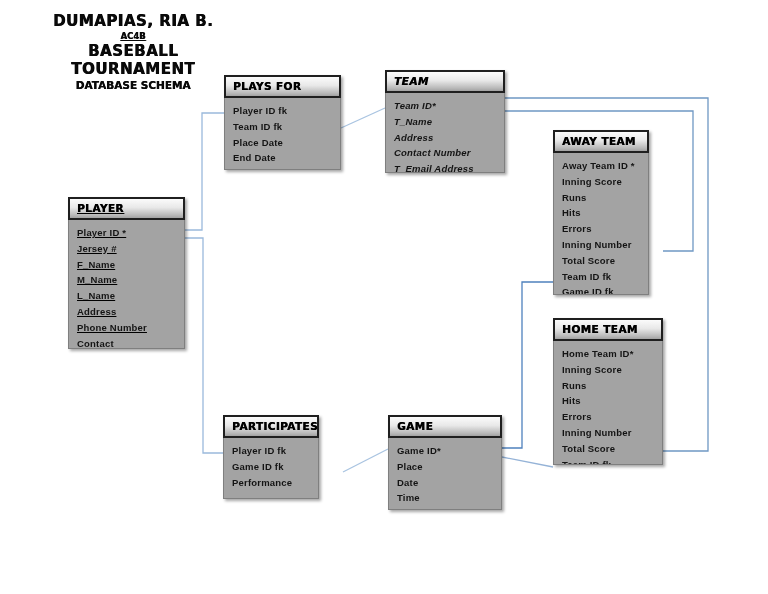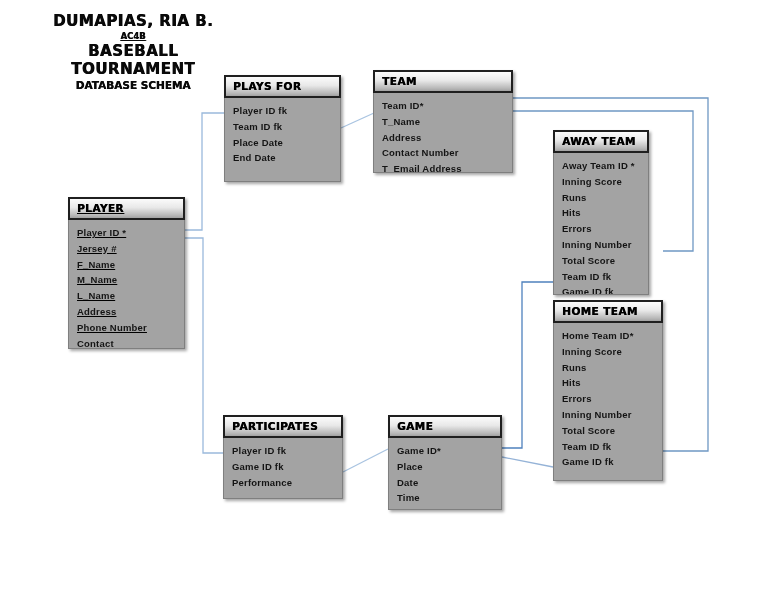--- a/index.html
+++ b/index.html
@@ -67,30 +67,30 @@
       <polyline points="185,238 203,238 203,453 223,453" fill="none" stroke="#9ab9dc" stroke-width="1.3"></polyline>
       <polyline points="341,128 385,108" fill="none" stroke="#a9c4e1" stroke-width="1.3"></polyline>
       <polyline points="343,472 388,449" fill="none" stroke="#a9c4e1" stroke-width="1.3"></polyline>
       <polyline points="502,448 522,448 522,282 553,282" fill="none" stroke="#4f81bd" stroke-width="1.3"></polyline>
       <polyline points="502,457 553,467" fill="none" stroke="#95b3d7" stroke-width="1.3"></polyline>
       <polyline points="505,111 693,111 693,251 663,251" fill="none" stroke="#6f98c4" stroke-width="1.3"></polyline>
       <polyline points="505,98 708,98 708,451 663,451" fill="none" stroke="#6f98c4" stroke-width="1.3"></polyline>
     </svg>
 
   <div>
-      <div class="entity" style="left: 224px; top: 75px; width: 117px; height: 107px;">
+      <div class="entity" style="left: 224px; top: 75px; width: 117px; height: 95px;">
         <div class="ehead">PLAYS FOR</div>
         <div class="ebody">
           <div class="erow">Player ID fk</div>
           <div class="erow">Team ID fk</div>
           <div class="erow">Place Date</div>
           <div class="erow">End Date</div>
         </div>
       </div>
-      <div class="entity" style="left: 373px; top: 70px; width: 140px; height: 103px;">
+      <div class="entity" style="left: 385px; top: 70px; width: 120px; height: 103px; font-style: italic;">
         <div class="ehead">TEAM</div>
         <div class="ebody">
           <div class="erow">Team ID*</div>
           <div class="erow">T_Name</div>
           <div class="erow">Address</div>
           <div class="erow">Contact Number</div>
           <div class="erow">T_Email Address</div>
         </div>
       </div>
       <div class="entity" style="left: 553px; top: 130px; width: 96px; height: 165px;">
@@ -113,35 +113,35 @@
           <div class="erow">Player ID *</div>
           <div class="erow">Jersey #</div>
           <div class="erow">F_Name</div>
           <div class="erow">M_Name</div>
           <div class="erow">L_Name</div>
           <div class="erow">Address</div>
           <div class="erow">Phone Number</div>
           <div class="erow">Contact</div>
         </div>
       </div>
-      <div class="entity" style="left: 553px; top: 300px; width: 110px; height: 181px; border-radius: 31px;">
+      <div class="entity" style="left: 553px; top: 318px; width: 110px; height: 147px; border-radius: 31px;">
         <div class="ehead">HOME TEAM</div>
         <div class="ebody">
           <div class="erow">Home Team ID*</div>
           <div class="erow">Inning Score</div>
           <div class="erow">Runs</div>
           <div class="erow">Hits</div>
           <div class="erow">Errors</div>
           <div class="erow">Inning Number</div>
           <div class="erow">Total Score</div>
           <div class="erow">Team ID fk</div>
           <div class="erow">Game ID fk</div>
         </div>
       </div>
-      <div class="entity" style="left: 223px; top: 415px; width: 120px; height: 84px;">
+      <div class="entity" style="left: 223px; top: 415px; width: 96px; height: 84px;">
         <div class="ehead">PARTICIPATES</div>
         <div class="ebody">
           <div class="erow">Player ID fk</div>
           <div class="erow">Game ID fk</div>
           <div class="erow">Performance</div>
         </div>
       </div>
       <div class="entity" style="left: 388px; top: 415px; width: 114px; height: 95px;">
         <div class="ehead">GAME</div>
         <div class="ebody">

